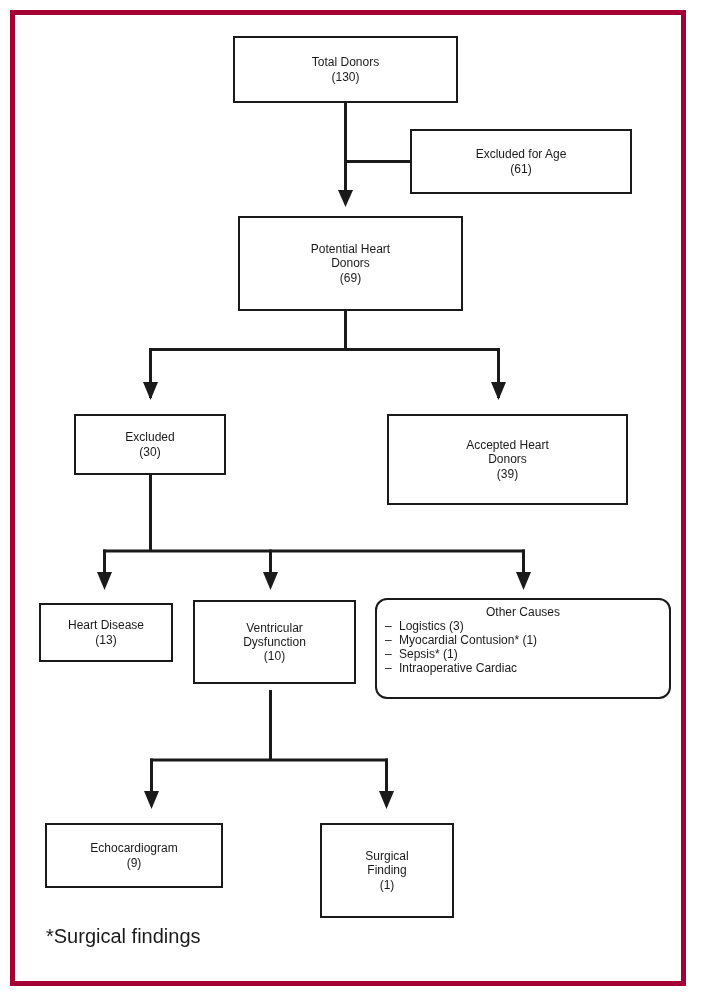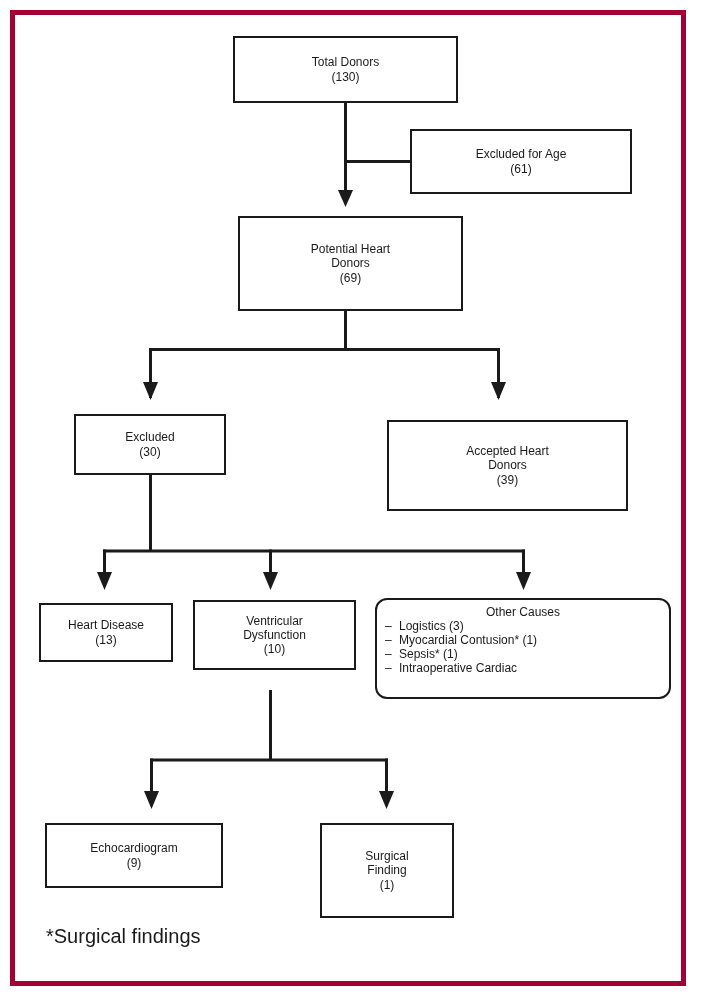--- a/index.html
+++ b/index.html
@@ -142,32 +142,32 @@
   <span class="line">Potential Heart</span>
   <span class="line">Donors</span>
   <span class="line">(69)</span>
 </div>
 
 <div class="node" style="left:74px; top:414px; width:152px; height:61px;">
   <span class="line">Excluded</span>
   <span class="line">(30)</span>
 </div>
 
-<div class="node" style="left:387px; top:414px; width:241px; height:91px;margin-top:6px;">
+<div class="node" style="left:387px; top:414px; width:241px; height:91px;">
   <span class="line">Accepted Heart</span>
   <span class="line">Donors</span>
   <span class="line">(39)</span>
 </div>
 
 <div class="node" style="left:39px; top:603px; width:134px; height:59px;">
   <span class="line">Heart Disease</span>
   <span class="line">(13)</span>
 </div>
 
-<div class="node" style="left:193px; top:600px; width:163px; height:70px;">
+<div class="node" style="left:193px; top:600px; width:163px; height:84px;">
   <span class="line">Ventricular</span>
   <span class="line">Dysfunction</span>
   <span class="line">(10)</span>
 </div>
 
 <div class="node left-align" style="left:375px; top:598px; width:296px; height:101px;border-radius:12px;">
   <span class="head">Other Causes</span>
 
   <div class="bullet-row">
     <span class="bullet-dash">–</span>

